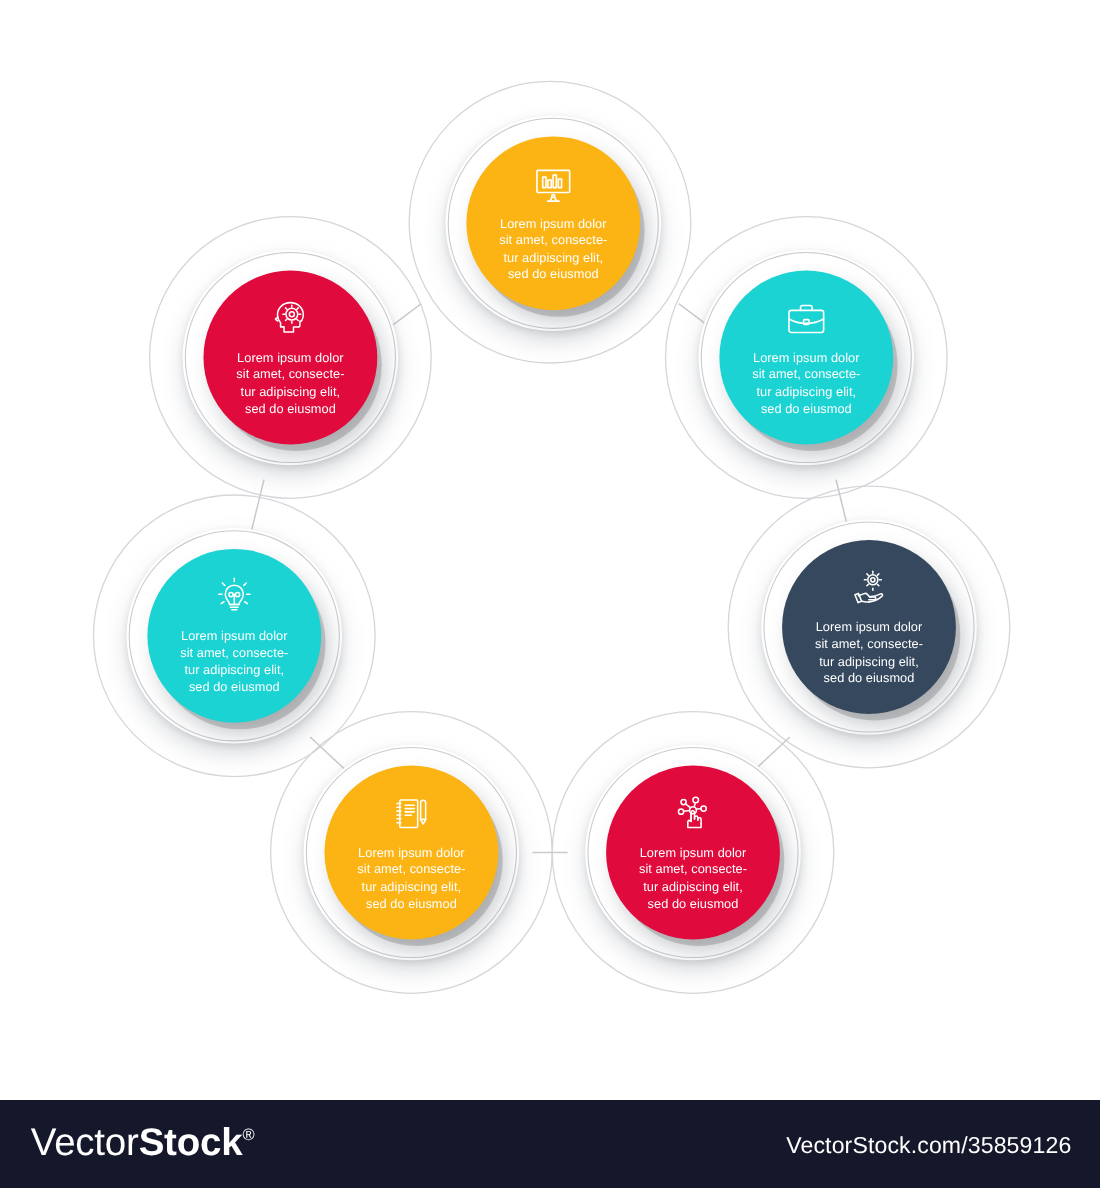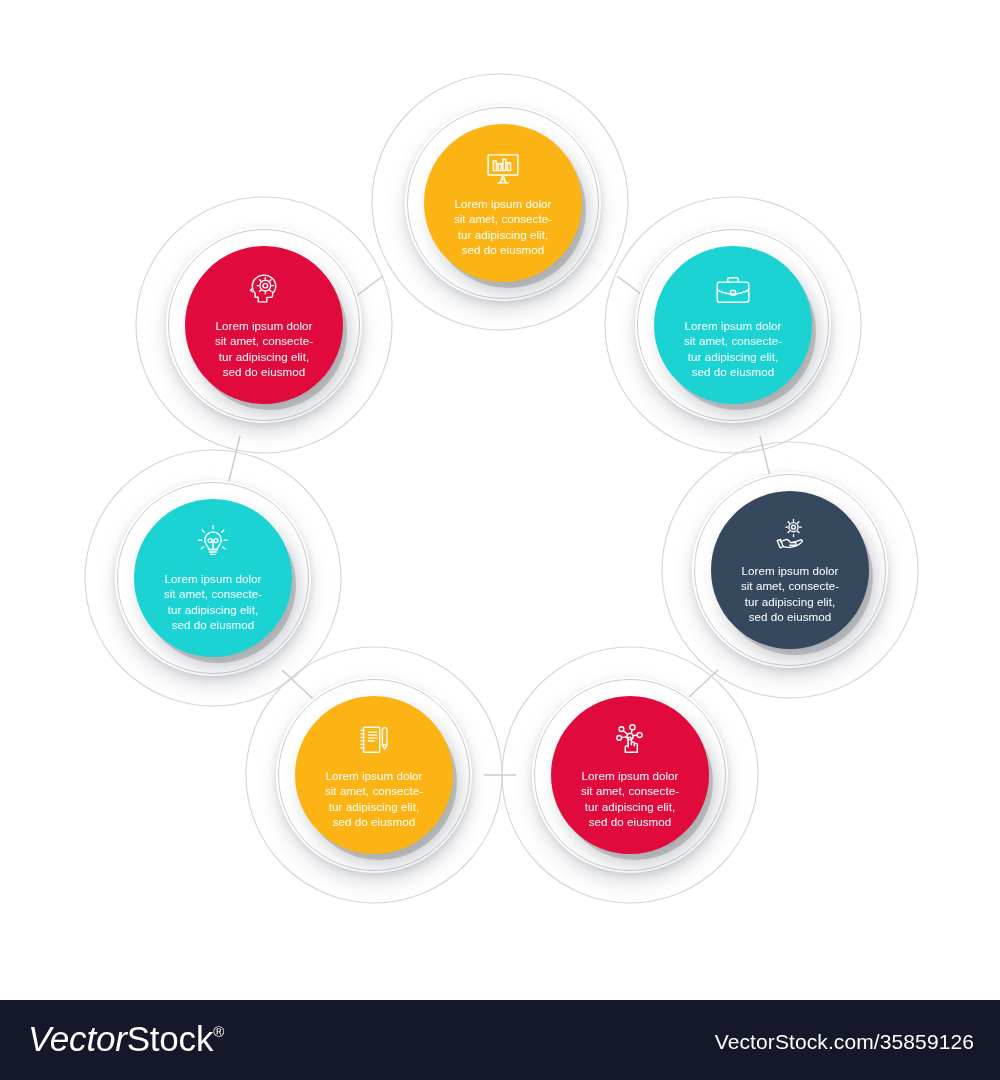--- a/index.html
+++ b/index.html
@@ -126,22 +126,22 @@
   #brand {
     position: absolute;
     left: 28px;
     top: 19px;
     font-size: 35px;
     color: #ffffff;
     letter-spacing: -0.2px;
     white-space: nowrap;
     font-family: "Liberation Sans", sans-serif;
   }
-  #brand .light { font-weight: 300; font-style: italic; }
-  #brand .bold  { font-weight: 400; }
+  #brand .light { font-weight: 300; }
+  #brand .bold  { font-weight: 700; }
   #brand .reg   { font-size: 15px; vertical-align: 14px; font-weight: 400; }
 
   #footer-url {
     position: absolute;
     right: 26px;
     top: 30px;
     font-size: 21px;
     color: #ffffff;
     letter-spacing: 0.1px;
     font-family: "Liberation Sans", sans-serif;

